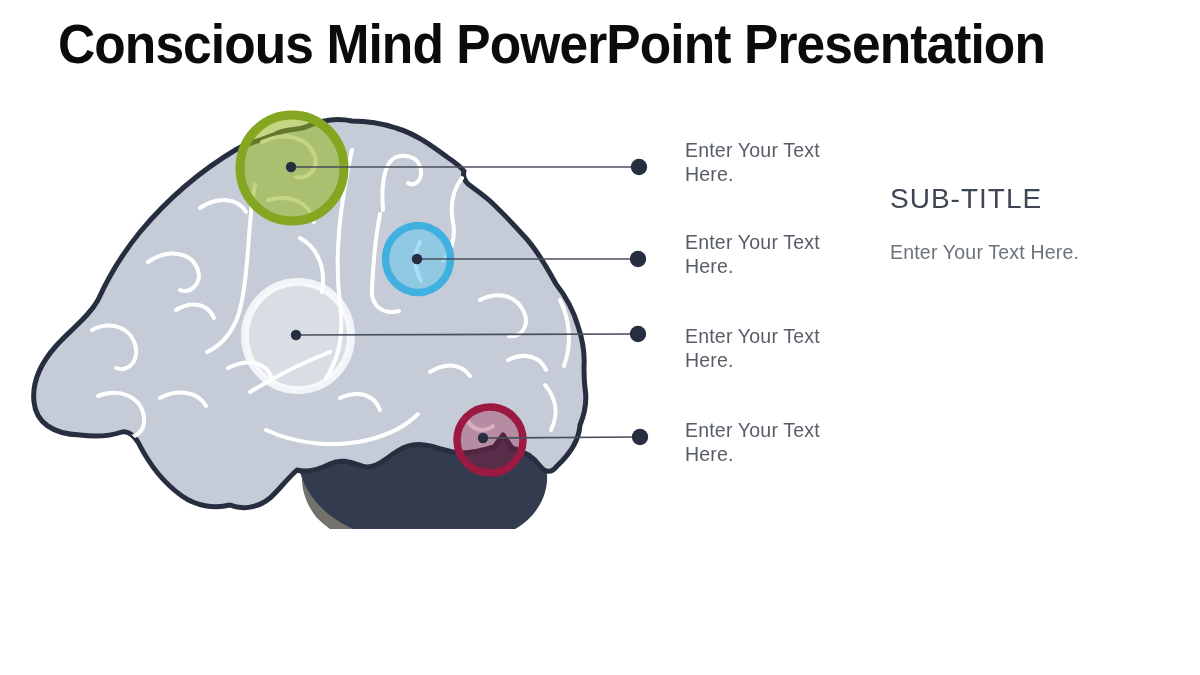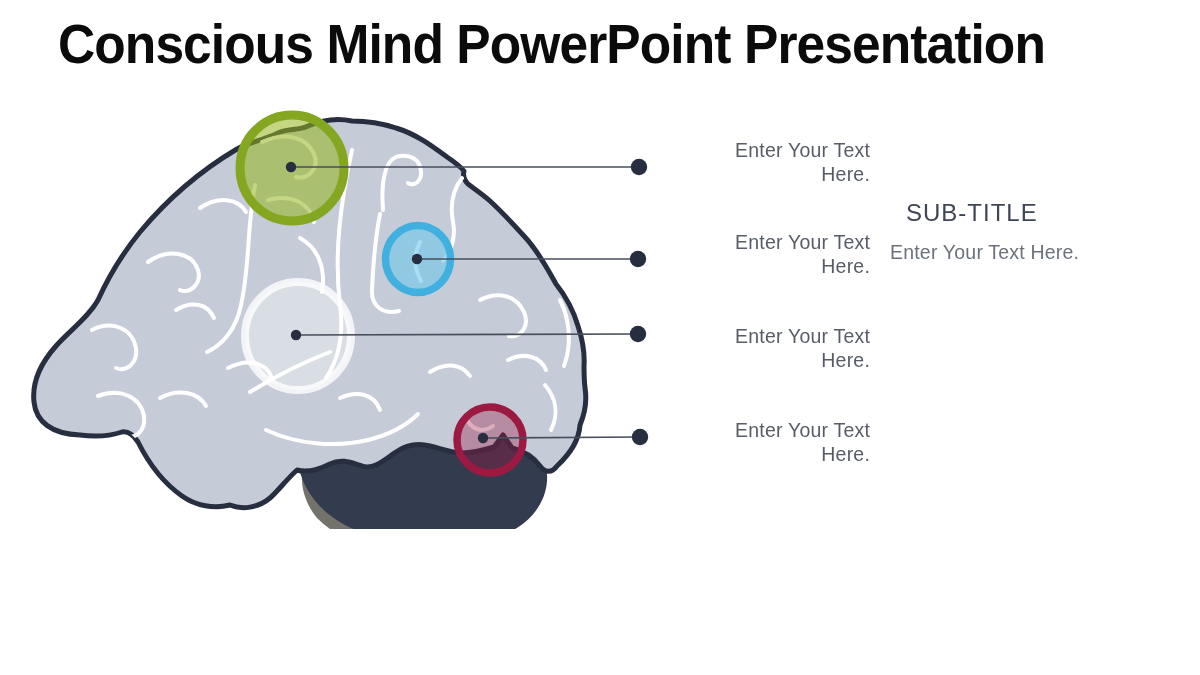--- a/index.html
+++ b/index.html
@@ -1,37 +1,37 @@
 <!DOCTYPE html>
 <html><head>
 <meta charset="utf-8">
 <style>
   html,body{margin:0;padding:0;background:#ffffff;}
   .slide{
     position:relative;width:1200px;height:529px;background:#ffffff;
-    font-family:"Liberation Sans", sans-serif;overflow:hidden;text-align:right;
+    font-family:"Liberation Sans", sans-serif;overflow:hidden;
   }
   .slide-title{
     position:absolute;left:58px;top:12px;margin:0;
     font-size:56px;font-weight:bold;line-height:1.15;color:#0b0b0b;
     letter-spacing:-1px;white-space:nowrap;
     transform:scaleX(0.92);transform-origin:left top;
   }
   .brain-svg{position:absolute;left:0;top:0;}
   .marker-label{
     position:absolute;left:685px;width:185px;
     font-size:19.5px;line-height:23.5px;color:#575d67;letter-spacing:0.2px;
   }
   .lbl-1{top:139px}
   .lbl-2{top:231px}
   .lbl-3{top:325px}
   .lbl-4{top:419px}
   .subtitle-heading{
-    position:absolute;left:890px;top:183px;margin:16px;
-    font-size:24px;font-weight:400;color:#3f4653;letter-spacing:1px;
+    position:absolute;left:890px;top:183px;margin:0;
+    font-size:28px;font-weight:400;color:#3f4653;letter-spacing:1px;
   }
   .subtitle-body{
     position:absolute;left:890px;top:241px;
     font-size:19.5px;color:#6c727b;letter-spacing:0.2px;
   }
 </style>
 </head>
 <body>
 
 <div class="slide">

